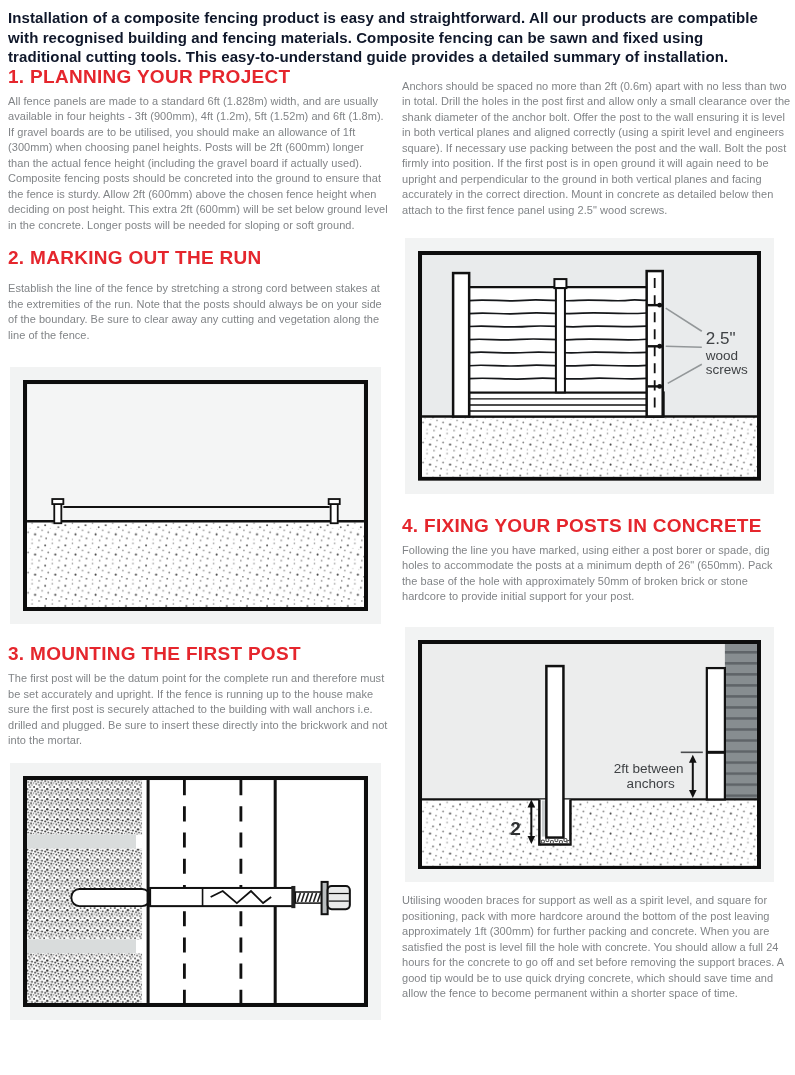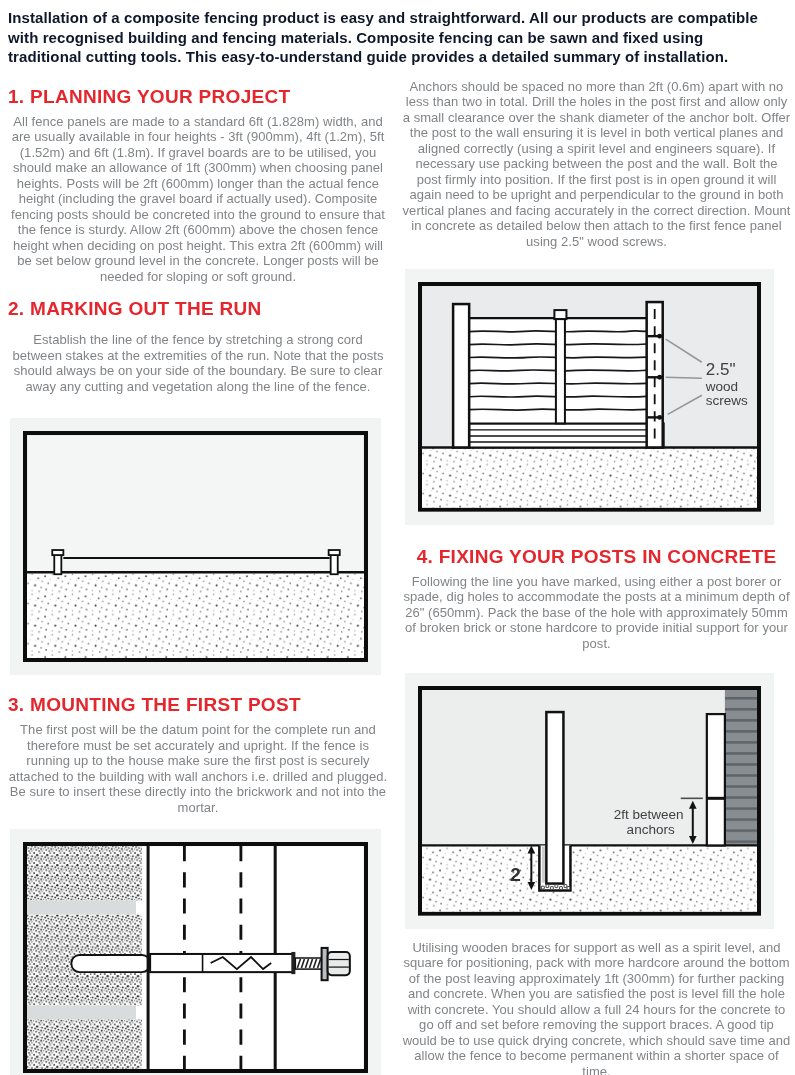--- a/index.html
+++ b/index.html
@@ -19,39 +19,39 @@
 
   .columns { display:flex; gap:14px; }
   .col-left  { width:380px; flex:none; }
   .col-right { width:389px; flex:none; }
 
   h2.sec {
     color:#e5262d; font-size:19px; line-height:20px; font-weight:700;
     letter-spacing:0.3px;
   }
   p.body {
-    color:#818487; font-size:13px; line-height:15.5px; letter-spacing:0.05px;text-align:center;
+    color:#818487; font-size:11px; line-height:15.5px; letter-spacing:0.05px;
   }
 
   
-  .col-left .h1 { margin-top:20px; margin-bottom:7px; }
+  .col-left .h1 { margin-bottom:7px; }
   .col-left .h2 { margin-top:15px; margin-bottom:13px; }
   .col-left .h3 { margin-top:20px; margin-bottom:7px; }
   .panel {
     background:#f2f3f3; padding:13px;
   }
   .col-left .panel { width:371px; margin-left:2px; }
   .panel-a { margin-top:24px; }
   .panel-c { margin-top:14px; }
 
   
   .col-right .p-anchors { margin-top:12px; }
   .col-right .panel { width:369px; margin-left:3px; }
   .panel-b { margin-top:20px; }
-  .col-right .h4 { margin-top:22px; margin-bottom:7px;text-align:center; }
+  .col-right .h4 { margin-top:22px; margin-bottom:7px; }
   .panel-d { margin-top:22px; }
   .col-right .p-finishing { margin-top:11px; }
 
   .panel svg { display:block; width:100%; height:auto; }
 
   svg text {
     font-family:"Liberation Sans", sans-serif;
   }
   .dlabel { fill:#3f4245; font-size:13.5px; }
   .dlabel-big { fill:#3f4245; font-size:17px; }

